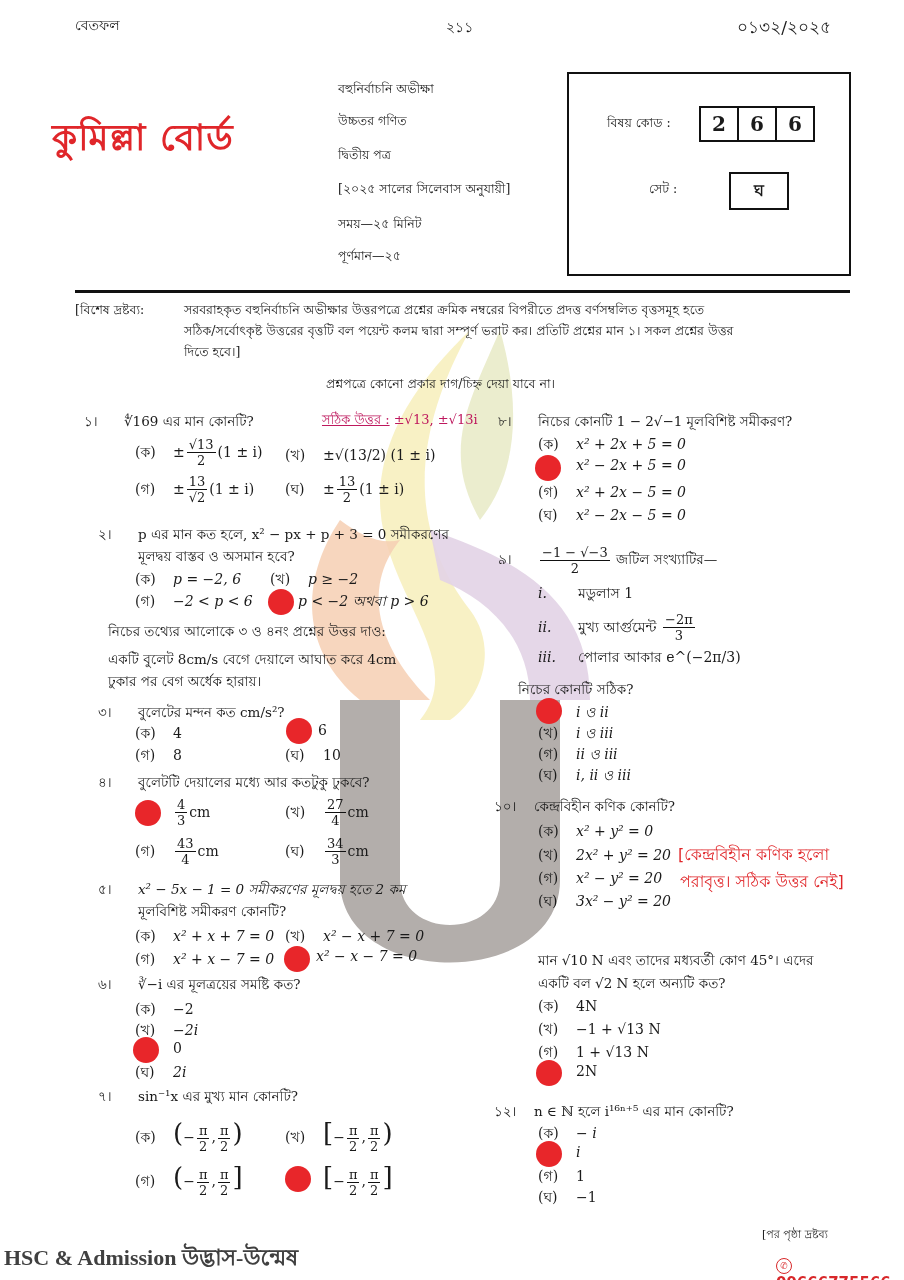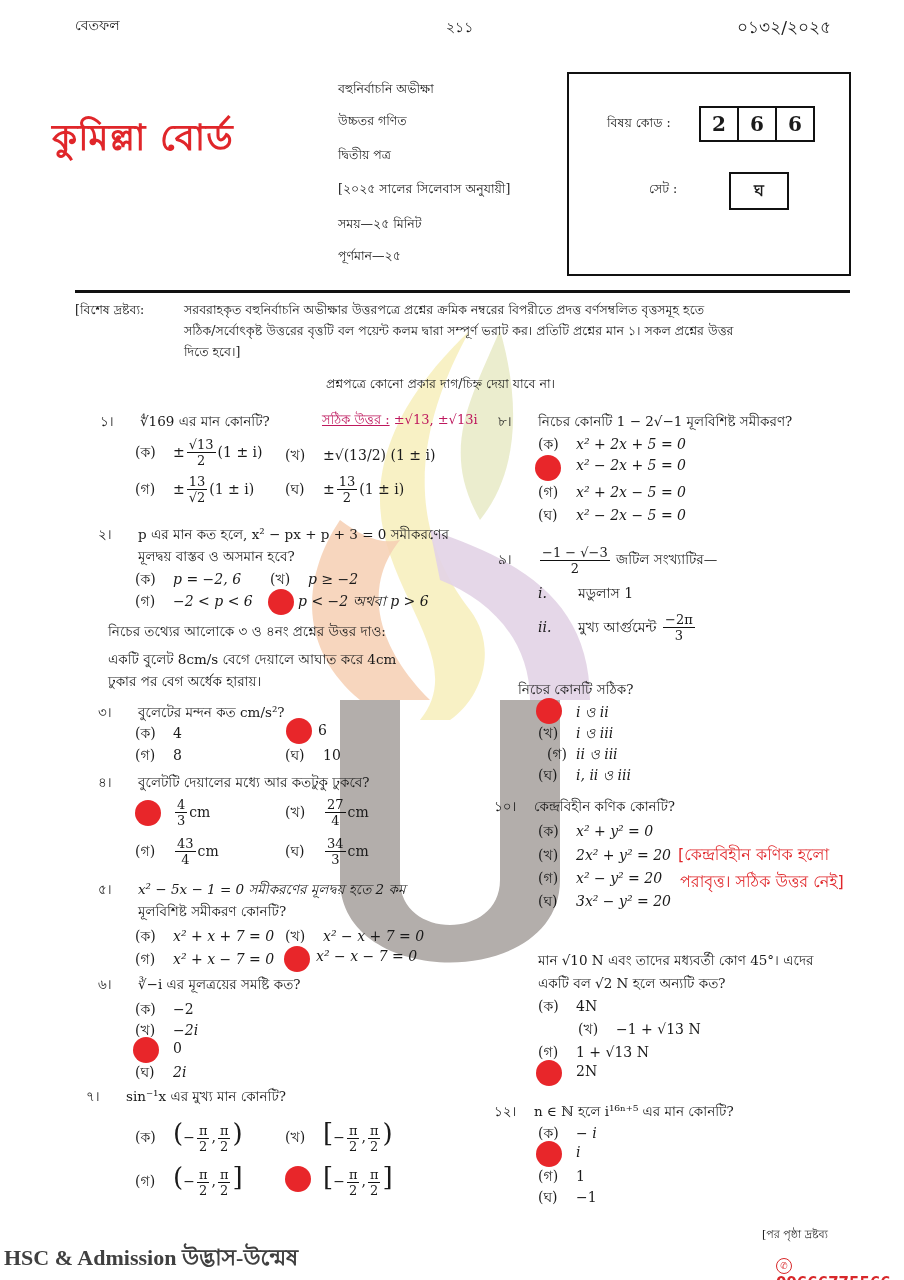--- a/index.html
+++ b/index.html
@@ -75,21 +75,21 @@
   </div>
 
   <div class="thick-rule" style="top:290px;"></div>
 
   <div class="abs instr" style="left:75px; top:299px;">[বিশেষ দ্রষ্টব্য:</div>
   <div class="abs instr" style="left:184px; top:299px; width:666px;">সরবরাহকৃত বহুনির্বাচনি অভীক্ষার উত্তরপত্রে প্রশ্নের ক্রমিক নম্বরের বিপরীতে প্রদত্ত বর্ণসম্বলিত বৃত্তসমূহ হতে</div>
   <div class="abs instr" style="left:184px; top:320px; width:666px;">সঠিক/সর্বোৎকৃষ্ট উত্তরের বৃত্তটি বল পয়েন্ট কলম দ্বারা সম্পূর্ণ ভরাট কর। প্রতিটি প্রশ্নের মান ১। সকল প্রশ্নের উত্তর</div>
   <div class="abs instr" style="left:184px; top:341px;">দিতে হবে।]</div>
   <div class="abs instr" style="left:326px; top:373px;">প্রশ্নপত্রে কোনো প্রকার দাগ/চিহ্ন দেয়া যাবে না।</div>
 
-  <div class="q" style="left:100px; top:410px;">
+  <div class="q" style="left:84px; top:410px;">
     <span class="qnum">১।</span><span>∜169 এর মান কোনটি?</span>
   </div>
   <div class="abs red" style="left:322px; top:410px; font-size:13px;">
     <span style="text-decoration:underline;">সঠিক উত্তর :</span>
     <span>±√13, ±√13i</span>
   </div>
   <div class="opt" style="left:135px; top:437px;">
     <span class="olabel">(ক)</span><span>±</span><span class="frac">
         <span class="n">√13</span>
         <span>2</span>
@@ -159,21 +159,21 @@
   <div class="dot" style="left:284px; top:946px;"></div>
   <div class="opt" style="left:316px; top:948px;"><span class="math">x² − x − 7 = 0</span></div>
 
   <div class="q" style="left:98px; top:973px;"><span class="qnum">৬।</span><span>∛−i এর মূলত্রয়ের সমষ্টি কত?</span></div>
   <div class="opt" style="left:135px; top:998px;"><span class="olabel">(ক)</span><span>−2</span></div>
   <div class="opt" style="left:135px; top:1019px;"><span class="olabel">(খ)</span><span class="math">−2i</span></div>
   <div class="dot" style="left:133px; top:1037px;"></div>
   <div class="opt" style="left:173px; top:1040px;"><span>0</span></div>
   <div class="opt" style="left:135px; top:1061px;"><span class="olabel">(ঘ)</span><span class="math">2i</span></div>
 
-  <div class="q" style="left:86px; top:1085px;"><span class="qnum">৭।</span><span>sin⁻¹x এর মুখ্য মান কোনটি?</span></div>
+  <div class="q" style="left:98px; top:1085px;"><span class="qnum">৭।</span><span>sin⁻¹x এর মুখ্য মান কোনটি?</span></div>
   <div class="opt" style="left:135px; top:1118px;"><span class="olabel">(ক)</span><span style="font-size:26px;">(</span>−<span class="frac">
         <span class="n">π</span>
         <span>2</span>
       </span>,<span class="frac">
         <span class="n">π</span>
         <span>2</span>
       </span><span style="font-size:26px;">)</span></div>
   <div class="opt" style="left:285px; top:1118px;"><span class="olabel">(খ)</span><span style="font-size:26px;">[</span>−<span class="frac">
         <span class="n">π</span>
         <span>2</span>
@@ -206,39 +206,40 @@
 
   <div class="q" style="left:498px; top:545px;"><span class="qnum">৯।</span><span class="frac">
         <span class="n">−1 − √−3</span>
         <span>2</span>
       </span> <span>জটিল সংখ্যাটির—</span></div>
   <div class="opt" style="left:538px; top:582px;"><span class="math" style="display:inline-block;width:40px;">i.</span><span>মডুলাস 1</span></div>
   <div class="opt" style="left:538px; top:612px;"><span class="math" style="display:inline-block;width:40px;">ii.</span><span>মুখ্য আর্গুমেন্ট</span> <span class="frac">
         <span class="n">−2π</span>
         <span>3</span>
       </span></div>
+  <div class="opt" style="left:538px; top:646px;"><span class="math" style="display:inline-block;width:40px;">iii.</span><span>পোলার আকার e^(−2π/3)</span></div>
   <div class="q" style="left:518px; top:678px;">নিচের কোনটি সঠিক?</div>
   <div class="dot" style="left:536px; top:698px;"></div>
   <div class="opt" style="left:576px; top:701px;"><span class="math">i ও ii</span></div>
   <div class="opt" style="left:538px; top:722px;"><span class="olabel">(খ)</span><span class="math">i ও iii</span></div>
-  <div class="opt" style="left:538px; top:743px;text-align:center;"><span class="olabel">(গ)</span><span class="math">ii ও iii</span></div>
+  <div class="opt" style="left:538px; top:743px;"><span class="olabel">(গ)</span><span class="math">ii ও iii</span></div>
   <div class="opt" style="left:538px; top:764px;"><span class="olabel">(ঘ)</span><span class="math">i, ii ও iii</span></div>
 
   <div class="q" style="left:494px; top:795px;"><span class="qnum">১০।</span><span>কেন্দ্রবিহীন কণিক কোনটি?</span></div>
   <div class="opt" style="left:538px; top:820px;"><span class="olabel">(ক)</span><span class="math">x² + y² = 0</span></div>
   <div class="opt" style="left:538px; top:844px;"><span class="olabel">(খ)</span><span class="math">2x² + y² = 20</span></div>
   <div class="opt" style="left:538px; top:867px;"><span class="olabel">(গ)</span><span class="math">x² − y² = 20</span></div>
   <div class="opt" style="left:538px; top:890px;"><span class="olabel">(ঘ)</span><span class="math">3x² − y² = 20</span></div>
   <div class="abs note" style="left:678px; top:841px;">[কেন্দ্রবিহীন কণিক হলো</div>
   <div class="abs note" style="left:680px; top:868px;">পরাবৃত্ত। সঠিক উত্তর নেই]</div>
 
   <div class="q" style="left:538px; top:949px;">মান √10 N এবং তাদের মধ্যবর্তী কোণ 45°। এদের</div>
   <div class="q" style="left:538px; top:972px;">একটি বল √2 N হলে অন্যটি কত?</div>
   <div class="opt" style="left:538px; top:995px;"><span class="olabel">(ক)</span><span>4N</span></div>
-  <div class="opt" style="left:538px; top:1018px;margin-left:40px;"><span class="olabel">(খ)</span><span>−1 + √13 N</span></div>
+  <div class="opt" style="left:538px; top:1018px;"><span class="olabel">(খ)</span><span>−1 + √13 N</span></div>
   <div class="opt" style="left:538px; top:1041px;"><span class="olabel">(গ)</span><span>1 + √13 N</span></div>
   <div class="dot" style="left:536px; top:1060px;"></div>
   <div class="opt" style="left:576px; top:1063px;"><span>2N</span></div>
 
   <div class="q" style="left:494px; top:1100px;"><span class="qnum">১২।</span><span>n ∈ ℕ হলে i¹⁶ⁿ⁺⁵ এর মান কোনটি?</span></div>
   <div class="opt" style="left:538px; top:1122px;"><span class="olabel">(ক)</span><span class="math">− i</span></div>
   <div class="dot" style="left:536px; top:1141px;"></div>
   <div class="opt" style="left:576px; top:1144px;"><span class="math">i</span></div>
   <div class="opt" style="left:538px; top:1165px;"><span class="olabel">(গ)</span><span>1</span></div>
   <div class="opt" style="left:538px; top:1186px;"><span class="olabel">(ঘ)</span><span>−1</span></div>

